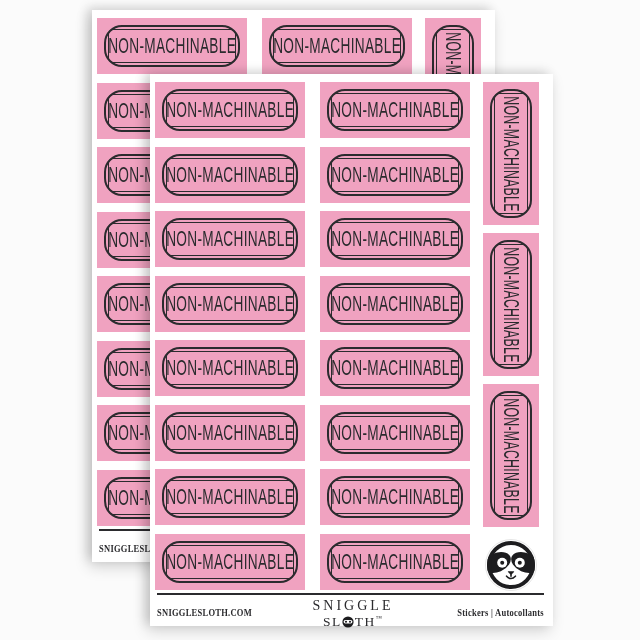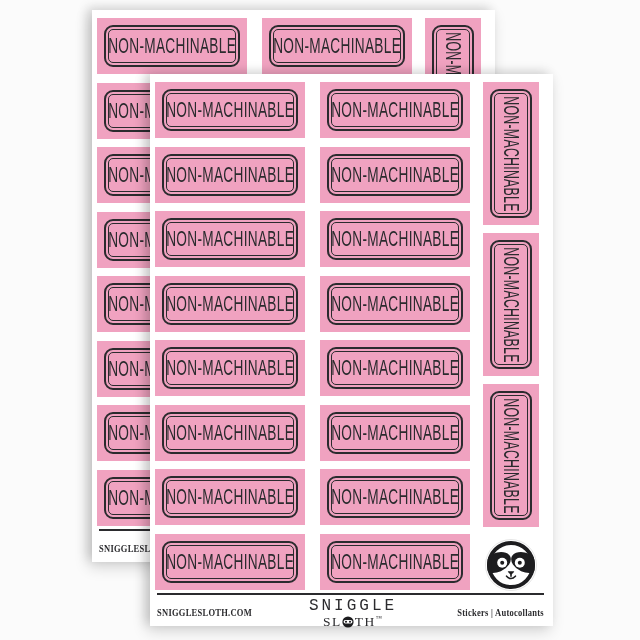--- a/index.html
+++ b/index.html
@@ -22,21 +22,21 @@
   .grid { position:absolute; inset:0; }
 
   .sticker {
     position:absolute; width:150px; height:56px;
     background:var(--pink,#f0a2c0);
     box-sizing:border-box; padding:7px;
   }
   .sticker.vertical { width:56px; height:143px; }
   .sticker-frame {
     width:100%; height:100%; box-sizing:border-box;
-    border:2px solid var(--ink,#2b2b2e); border-radius:9px;
+    border:2px solid var(--ink,#2b2b2e); border-radius:18px;
     position:relative; display:flex; align-items:center; justify-content:center;
     overflow:visible;
   }
   .sticker-frame::after {
     content:""; position:absolute; inset:2px;
     border:1.5px solid var(--ink,#2b2b2e); border-radius:5px;
   }
   .sticker-label {
     font-size:22px; line-height:1; letter-spacing:0.5px; white-space:nowrap;
     color:var(--ink,#2b2b2e);
@@ -54,21 +54,21 @@
     position:absolute; top:533px;
     font-family:"Liberation Serif", serif; font-weight:bold; font-size:10px;
     letter-spacing:0.3px; color:var(--ink,#2b2b2e); white-space:nowrap;
   }
   .site { left:7px;  transform:scaleX(0.85); transform-origin:left center; }
   .lang { right:9px; transform:scaleX(0.85); transform-origin:right center; }
   .brand {
     position:absolute; left:0; right:0; top:526px; text-align:center;
     font-family:"Liberation Serif", serif; color:var(--ink,#2b2b2e);
   }
-  .brand-l1 { font-size:16px; line-height:12px; letter-spacing:3px; text-indent:3px;font-family:Liberation Mono, monospace; }
+  .brand-l1 { font-size:14px; line-height:12px; letter-spacing:3px; text-indent:3px; }
   .brand-l2 { font-size:13.5px; line-height:12px; letter-spacing:1.5px; text-indent:1.5px; }
   .brand-l2 svg { vertical-align:-2px; margin:0 0.5px; }
   .tm { font-size:6px; vertical-align:6px; letter-spacing:0; }
 </style>
 </head>
 <body>
 
 <div class="stage">
 
   <div class="sheet back">

